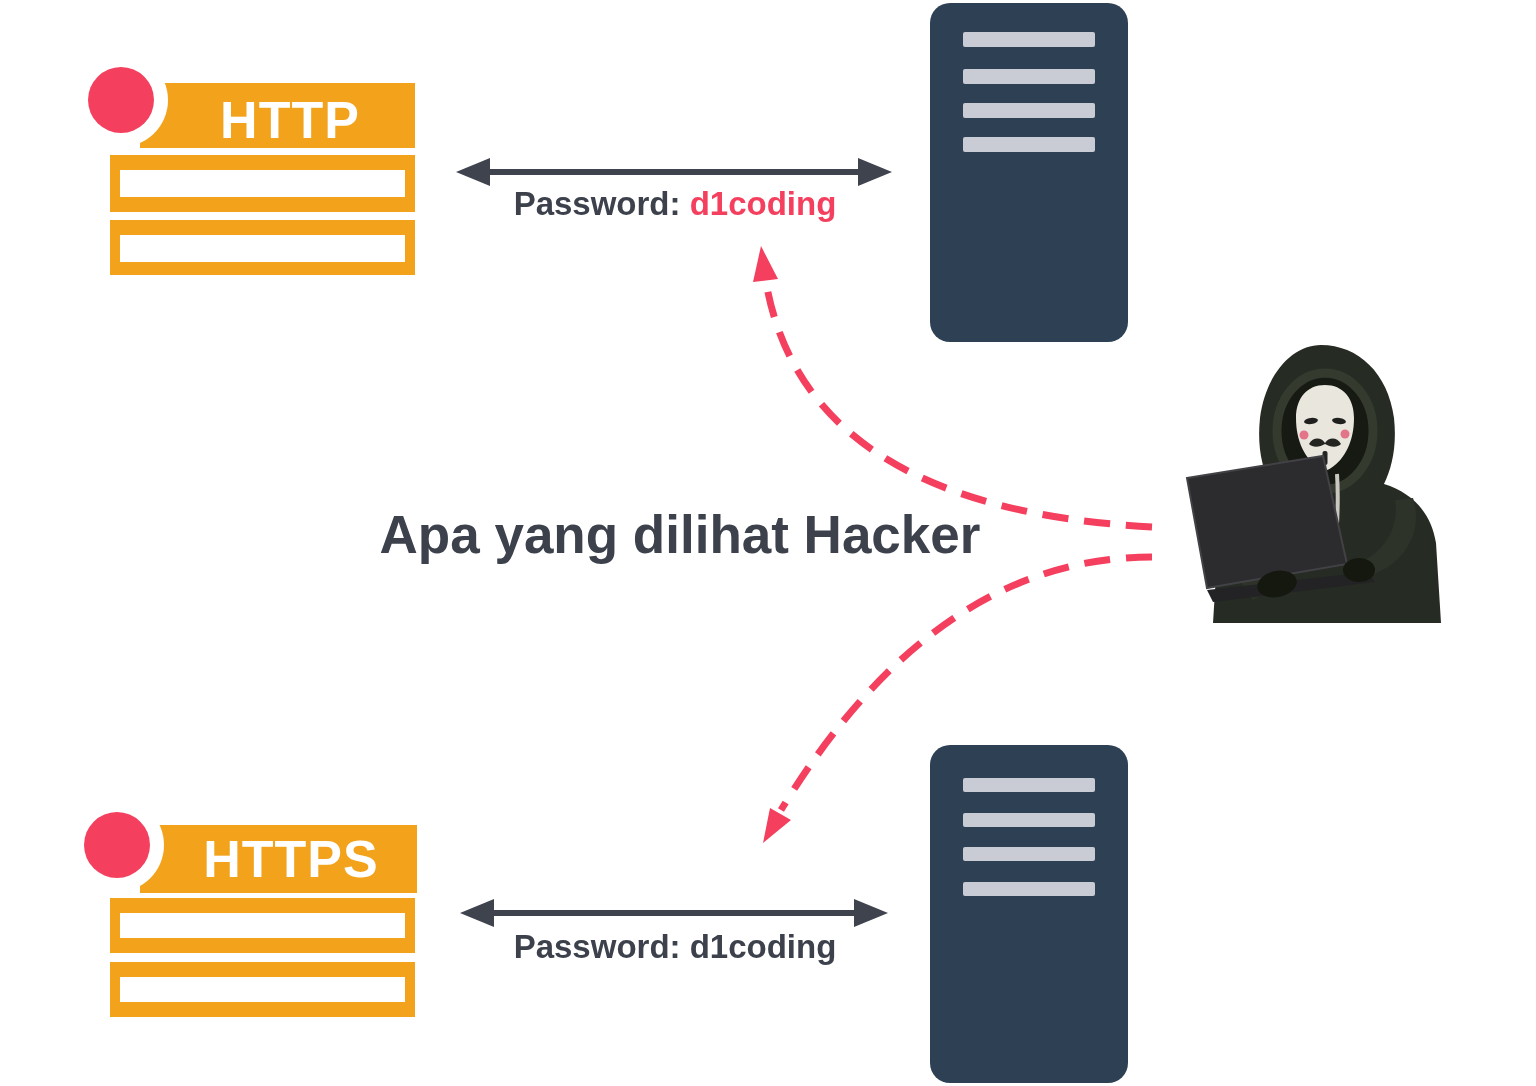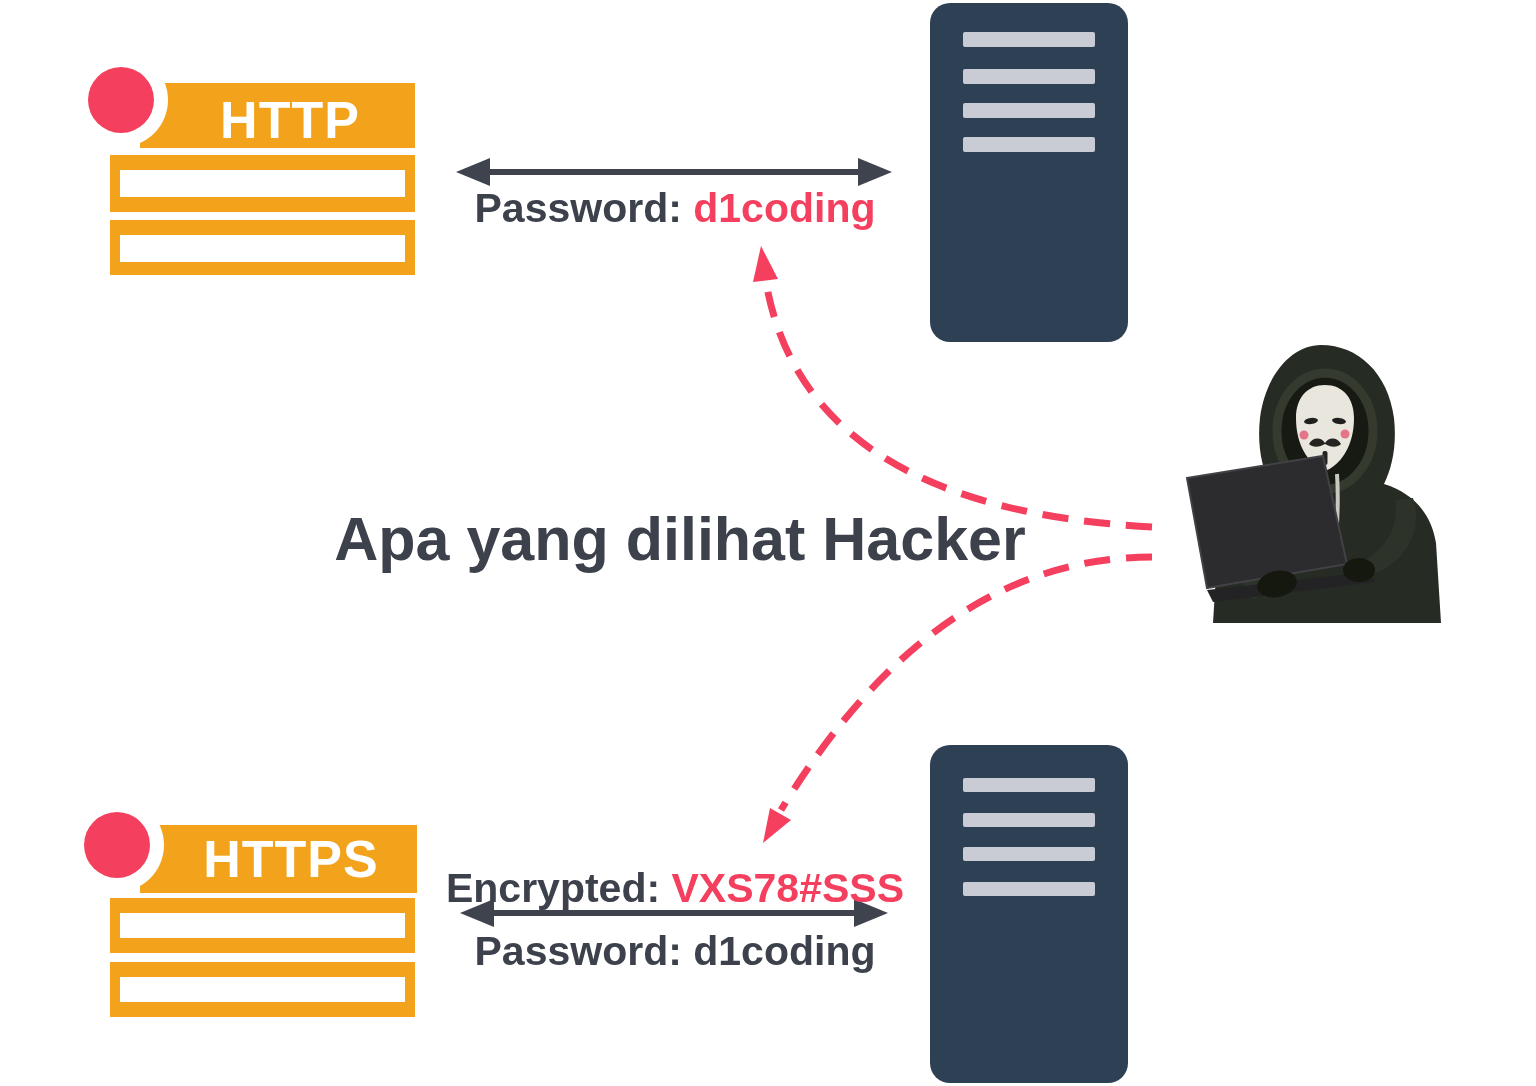--- a/index.html
+++ b/index.html
@@ -32,27 +32,27 @@
   .srv-bar{position:absolute;left:33px;width:132px;height:15px;background:var(--server-bar-gray);border-radius:2px;}
   
   .harrow{position:absolute;height:28px;}
   .harrow .line{position:absolute;left:26px;right:26px;top:11px;height:6px;background:var(--arrow-dark);}
   .harrow .head{position:absolute;top:0;width:0;height:0;border-top:14px solid transparent;border-bottom:14px solid transparent;}
   .harrow .head.left{left:0;border-right:34px solid var(--arrow-dark);}
   .harrow .head.right{right:0;border-left:34px solid var(--arrow-dark);}
   
   .msg{
     position:absolute;left:440px;width:470px;text-align:center;
-    font-weight:bold;font-size:41px;color:var(--text-dark);
+    font-weight:bold;font-size:33px;color:var(--text-dark);
     white-space:nowrap;line-height:1.1;
   }
   .msg .pink{color:var(--accent-pink);}
   .title{
     position:absolute;left:250px;width:860px;top:504px;text-align:center;
-    font-weight:bold;font-size:61px;color:var(--text-dark);white-space:nowrap;
+    font-weight:bold;font-size:53px;color:var(--text-dark);white-space:nowrap;
   }
   .overlay{position:absolute;left:0;top:0;pointer-events:none;}
   .hacker{position:absolute;left:1172px;top:338px;}
 </style>
 </head>
 <body>
 
 <div class="canvas">
 
   <div>
@@ -106,23 +106,20 @@
     <div class="srv-bar" style="top:102px;height:14px;"></div>
     <div class="srv-bar" style="top:137px;height:14px;"></div>
   </div>
 
   <div class="harrow" style="left:460px;top:899px;width:428px;">
     <div class="head left"></div>
     <div class="line"></div>
     <div class="head right"></div>
   </div>
 
-  <div class="msg" style="top:866px;">
-    <span>Encrypted: </span><span class="pink">VXS78#SSS</span>
-  </div>
   <div class="msg" style="top:929px;">Password: d1coding</div>
 
   <svg class="hacker" width="302" height="290" viewBox="0 0 300 290" aria-hidden="true">
 
     <path d="M148,7 C185,7 215,35 221,80 C224,108 219,130 211,146
              C240,155 258,175 263,205 L268,285 L40,285 L45,205
              C50,175 68,155 97,146 C89,130 84,108 87,80 C93,35 120,7 148,7 Z" fill="#262b23"></path>
     <path d="M240,160 C250,190 235,225 196,238 L186,225 C215,212 226,186 222,162 Z" fill="#2e332a"></path>
     <path d="M60,160 C50,195 58,235 80,262 L104,250 C88,228 82,195 88,168 Z" fill="#2e332a"></path>
 

